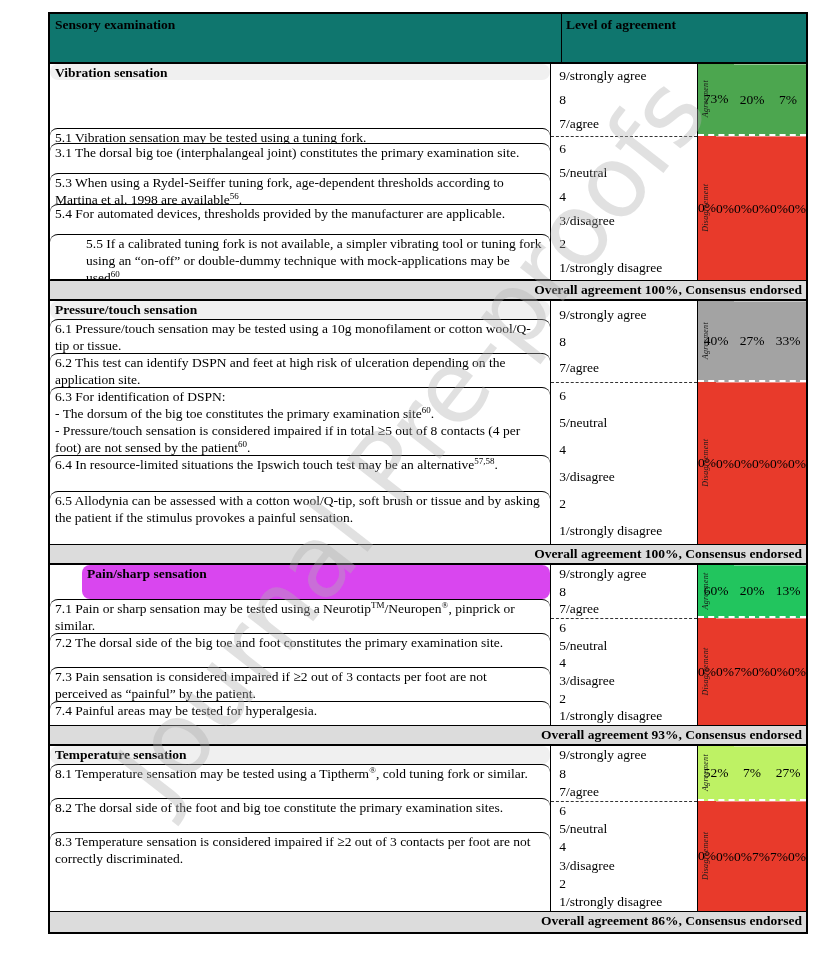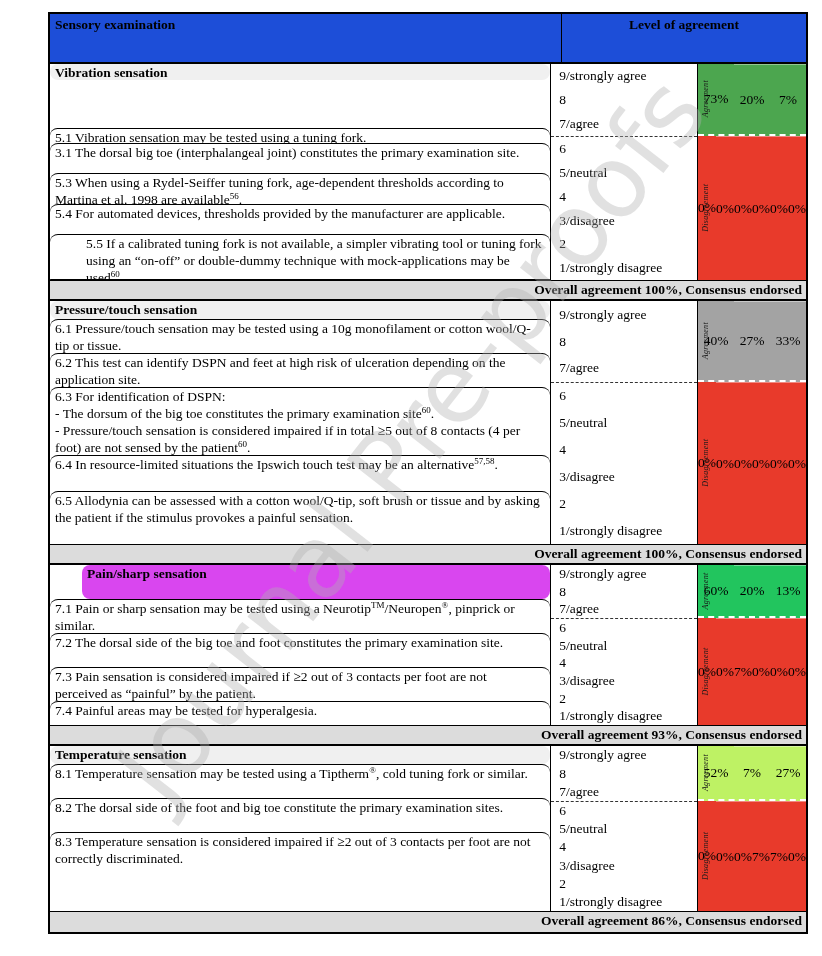--- a/index.html
+++ b/index.html
@@ -10,21 +10,21 @@
   .table{
     position:absolute;left:48px;top:12px;width:760px;
     border:2px solid #000;box-sizing:border-box;background:#fff;
   }
   .table *{box-sizing:border-box;}
   
   .thead{display:flex;height:50px;border-bottom:2px solid #000;}
   .th{font-weight:bold;font-size:13.5px;line-height:1.25;padding-top:3px;}
   .th-stmt{width:512px;border-right:1px solid #000;padding:3px 6px 0 5px;}
   .th-scale{width:150px;border-right:1px solid #000;text-align:center;padding-left:6px;padding-right:6px;}
-  .th-level{flex:1;text-align:center;padding-left:4px;padding-right:4px;}
+  .th-level{flex:1;padding-left:4px;padding-right:4px;}
   
   .section{display:flex;}
   .col-stmt{width:512px;border-right:1px solid #000;display:flex;flex-direction:column;}
   .stmt-row{padding:0 8px 0 5px;font-size:13.5px;line-height:17px;overflow:hidden;border-radius:8px;}
   .stmt-row + .stmt-row{border-top:1px solid #000;}
   .stmt-title{font-weight:bold;}
   .grow{flex:1 1 auto;}
   .col-scale{width:150px;border-right:1px solid #000;display:flex;flex-direction:column;}
   .scale-row{flex:1 1 0;display:flex;align-items:center;padding-left:8px;font-size:13.5px;line-height:1;}
   .scale-row.dashed{border-bottom:1px dashed #333;}
@@ -54,21 +54,21 @@
     font-family:"DejaVu Sans", sans-serif;
     font-size:100px;white-space:nowrap;
     color:rgba(175,175,175,0.38);
     pointer-events:none;z-index:5;
   }
 </style>
 </head>
 <body>
 
 <div class="table">
-  <div class="thead" style="background: #1d4ed8;">
+  <div class="thead" style="background: #0f766e;">
     <div class="th th-stmt">Sensory examination</div>
     <div class="th th-level">Level of agreement</div>
   </div>
   <div id="table-body">
       <div class="section" style="height: 216px;">
         <div class="col-stmt">
           <div class="stmt-row stmt-title" style="height: 18px; background: rgb(240, 240, 240);">Vibration sensation</div>
           <div class="stmt-row" style="height: 17px; margin-top: 48px;"><span>5.1 Vibration sensation may be tested using a tuning fork.</span></div>
           <div class="stmt-row" style="height: 34px;"><span>3.1 The dorsal big toe (interphalangeal joint) constitutes the primary examination site.</span></div>
           <div class="stmt-row" style="height: 34px;"><span>5.3 When using a Rydel-Seiffer tuning fork, age-dependent thresholds according to Martina et al. 1998 are available</span><sup>56</sup><span>.</span></div>

